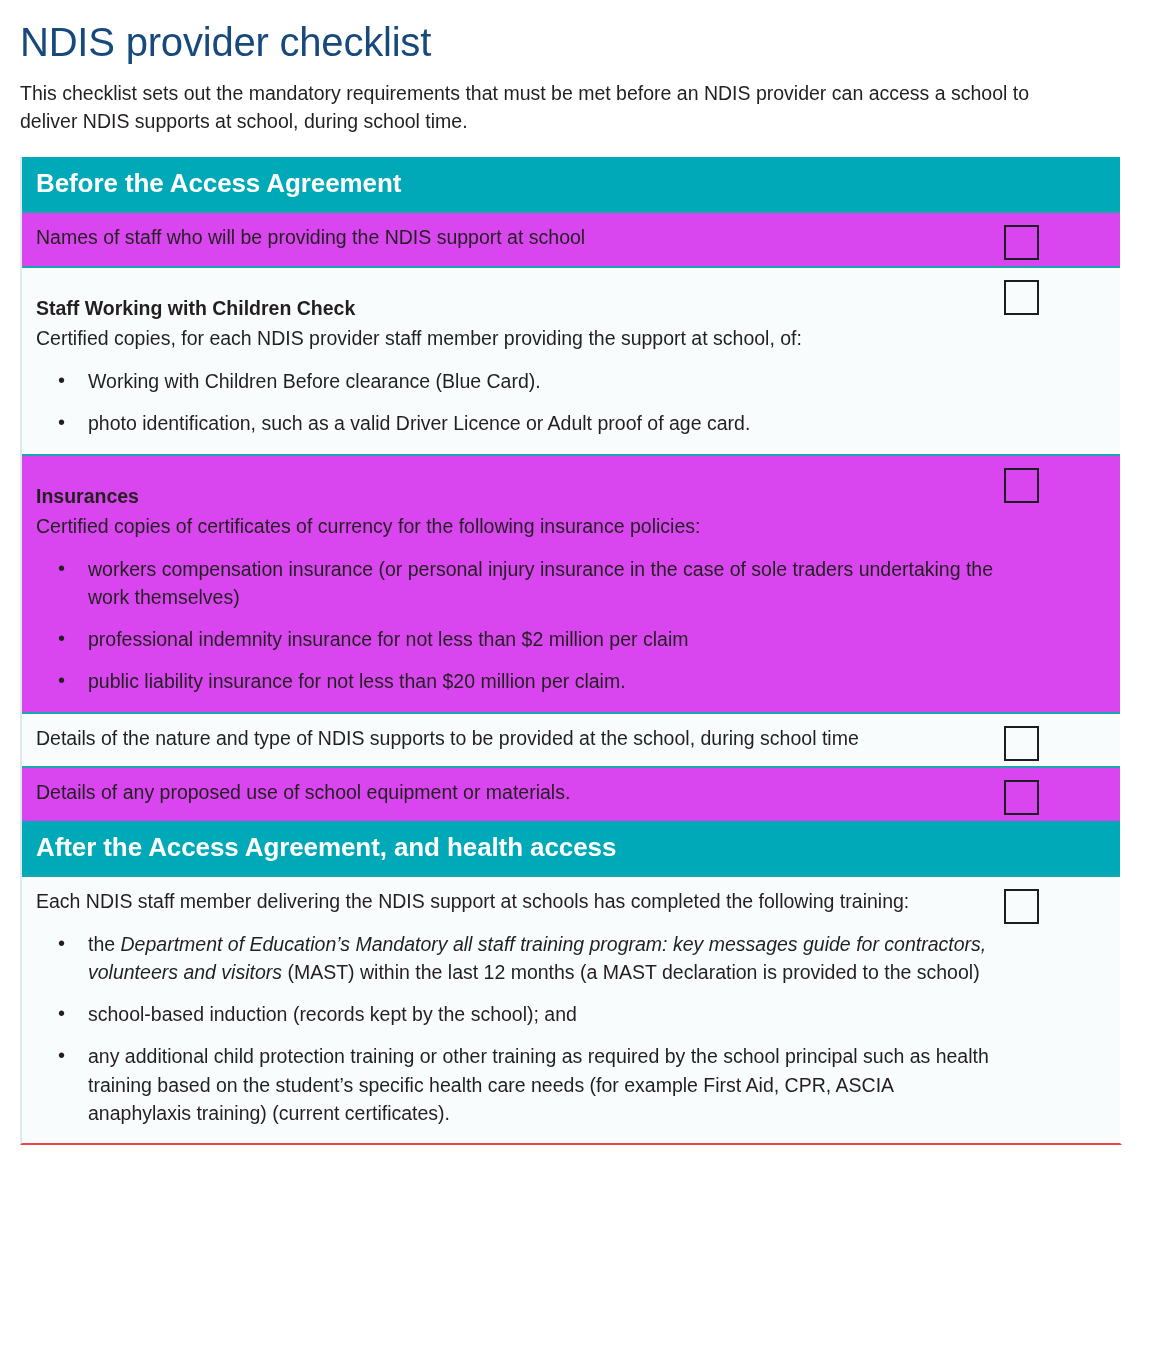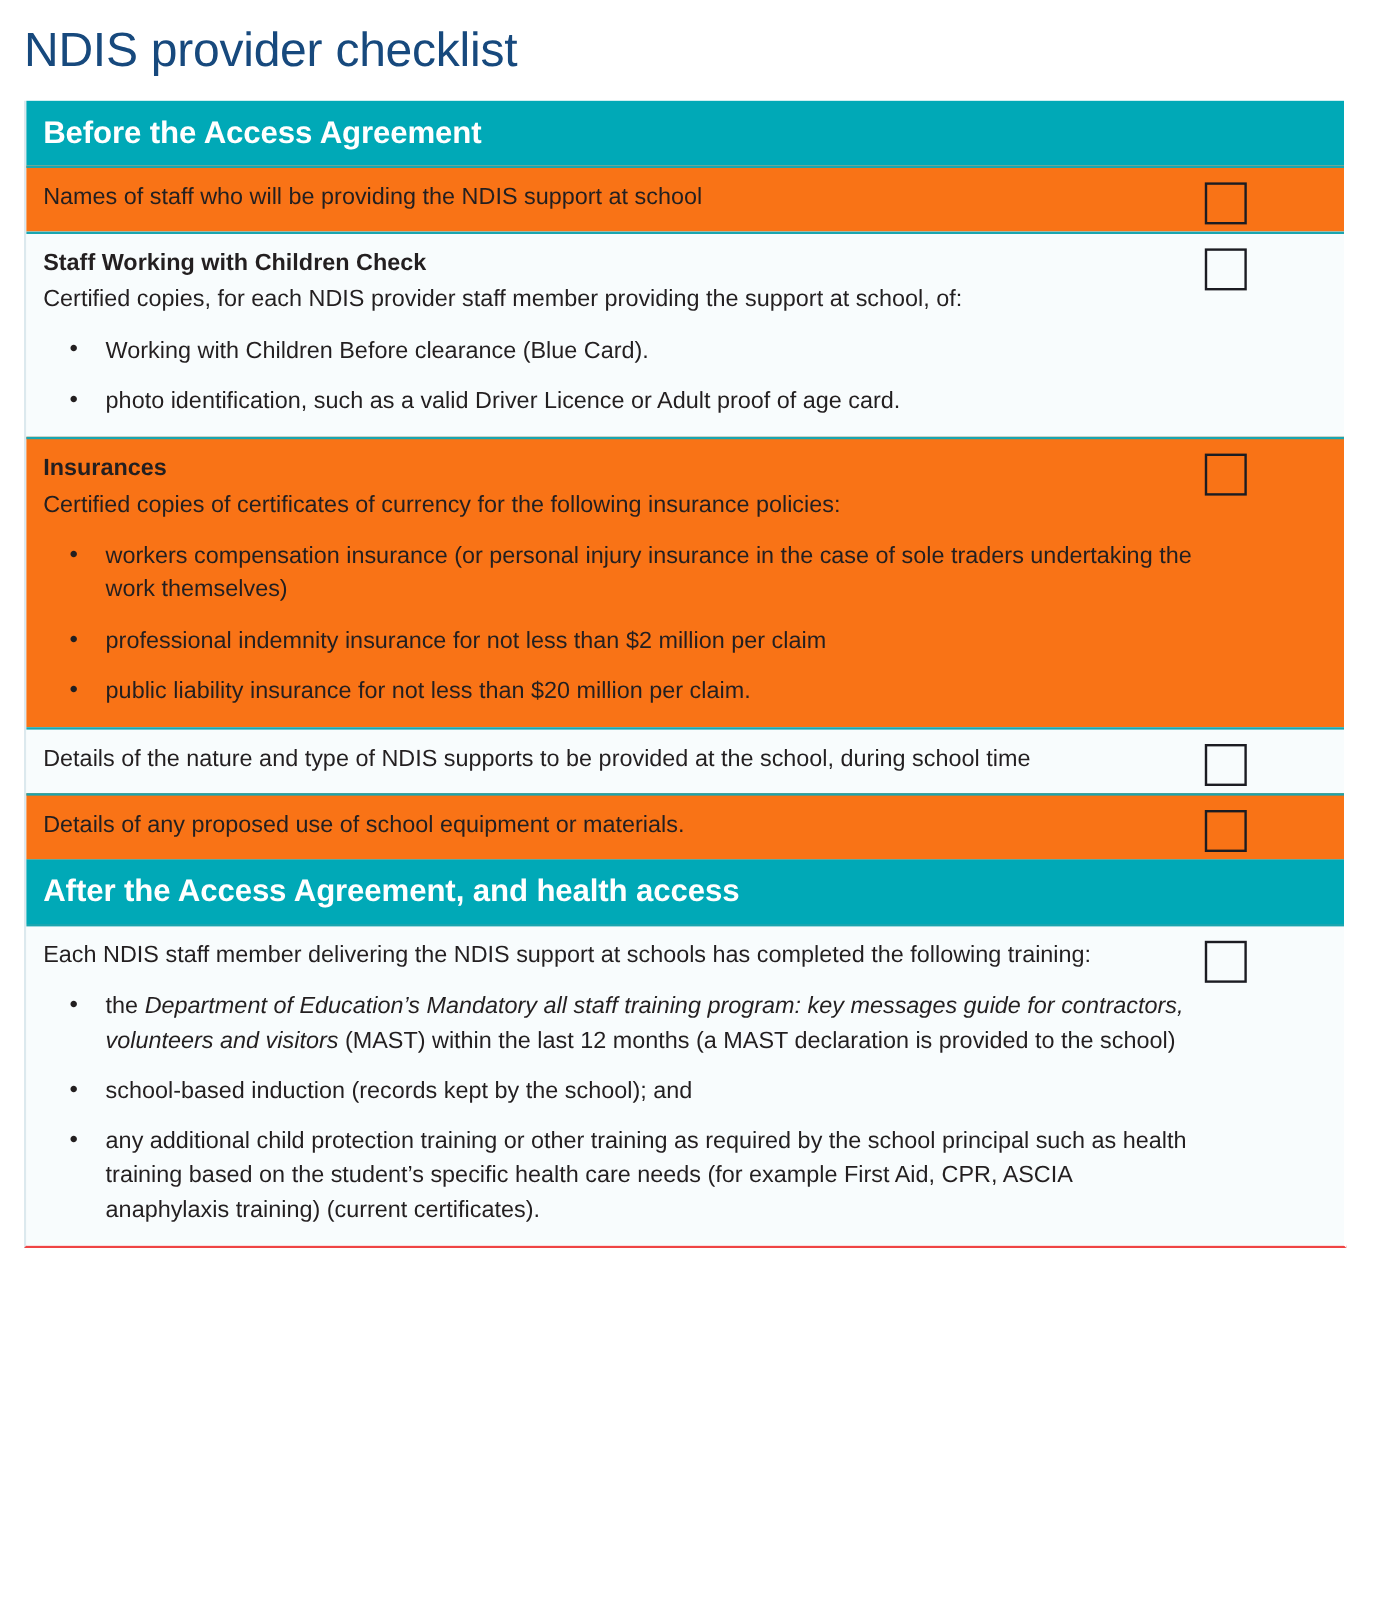--- a/index.html
+++ b/index.html
@@ -66,28 +66,28 @@
 
   .row {
     position: relative;
     box-sizing: border-box;
     border-top: 2px solid #1aa6b0;
     padding: 11px 120px 14px 14px;
     min-height: 44px;
   }
   .row:first-child { border-top: none; }
 
-  .row.shade-a { background: #f97316; }
+  .row.shade-a { background: #d946ef; }
   .row.shade-b { background: #f8fcfd; }
 
   .row-heading {
     font-size: 19.5px;
     font-weight: bold;
     line-height: 1.4;
-    margin: 0 0 3px 0;
+    margin: 16px 0 3px 0;
     color: #231f20;
   }
 
   .row-text {
     font-size: 19.5px;
     line-height: 1.42;
     margin: 0;
     color: #231f20;
   }
 
@@ -135,20 +135,21 @@
     background: #ffffff;
   }
 </style>
 </head>
 <body>
 
 <div class="page">
 
   <h1 class="doc-title">NDIS provider checklist</h1>
 
+  <p class="doc-intro">This checklist sets out the mandatory requirements that must be met before an NDIS provider can access a school to deliver NDIS supports at school, during school time.</p>
 
   <div class="checklist" id="checklist-root">
       <div class="section-header">Before the Access Agreement</div>
       <div class="row shade-a">
         <div class="row-text">Names of staff who will be providing the NDIS support at school</div>
         <div class="checkbox" role="checkbox" aria-checked="false"></div>
       </div>
       <div class="row shade-b">
         <div class="row-heading">Staff Working with Children Check</div>
         <div class="row-text">Certified copies, for each NDIS provider staff member providing the support at school, of:</div>

